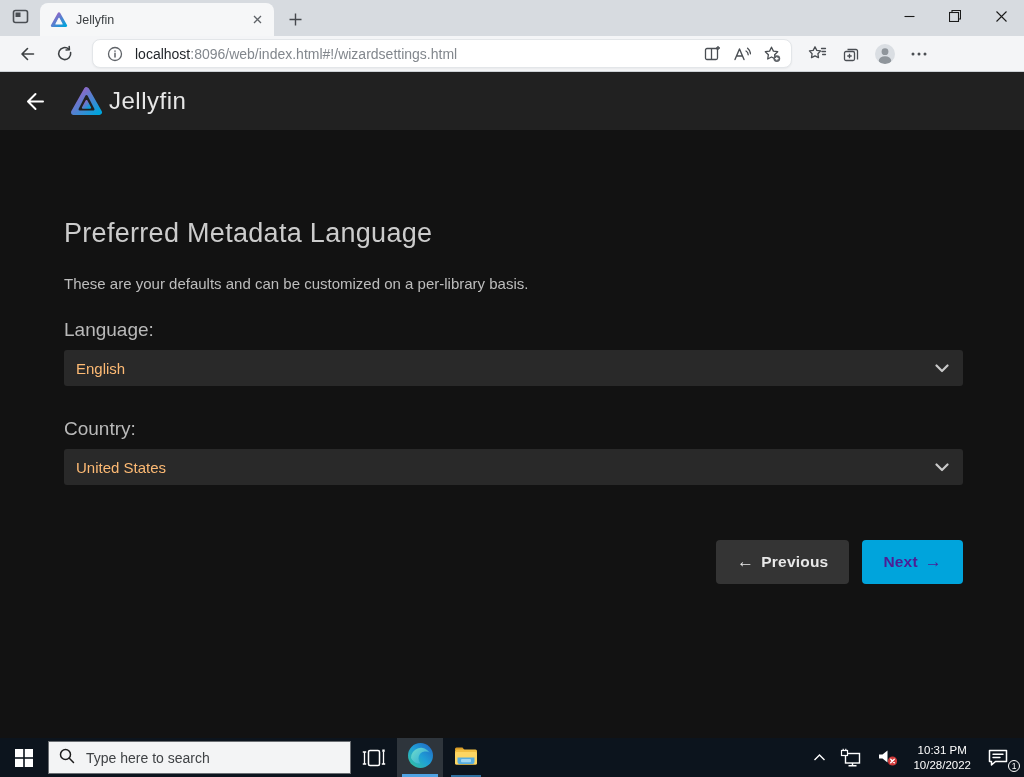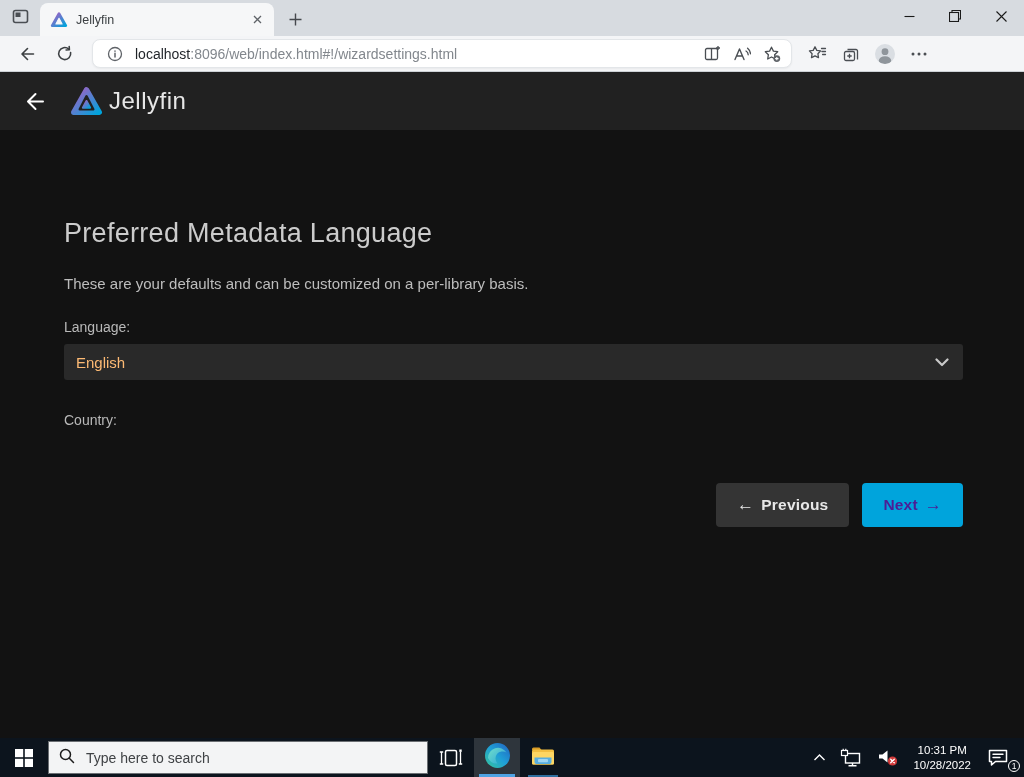--- a/index.html
+++ b/index.html
@@ -33,36 +33,36 @@
   
   .jf-header { height:58px; background:#212121; display:flex; align-items:center; padding:0 12px; flex:0 0 auto; }
   .jf-back { width:44px; height:44px; display:flex; align-items:center; justify-content:center; border-radius:50%; }
   .jf-logo { width:33px; height:33px; margin:0 6px 0 14px; }
   .jf-brand { font-size:24px; color:#e7e7e7; font-weight:400; letter-spacing:.5px; }
   .jf-content { flex:1 1 auto; background:#121212; overflow:hidden; }
   .wizard { width:899px; margin:0 auto 0 64px; }
   .wizard h1 { margin-top:88px; font-size:27px; font-weight:400; color:#cccccc; letter-spacing:.3px; }
   .wizard .subtitle { margin-top:26px; font-size:15px; color:#bdbdbd; }
   .field { margin-top:27px; }
-  .field-label { font-size:14px; color:#b9b9b9; margin-bottom:9px; }
+  .field-label { font-size:19px; color:#b9b9b9; margin-bottom:9px; }
   .select { height:36px; background:#292929; border-radius:3px; display:flex; align-items:center; padding:0 14px 0 12px; }
   .select-value { flex:1; font-size:15px; color:#fdba74; }
   .btn-row { margin-top:55px; display:flex; justify-content:flex-end; gap:13px; }
   .btn { height:44px; border:none; border-radius:4px; font-family:"Liberation Sans",sans-serif; font-size:15.5px; font-weight:700; display:flex; align-items:center; justify-content:center; padding:0 21px; letter-spacing:.2px; }
   .btn .arrow { font-size:17px; font-weight:400; }
   .btn-prev { background:#343434; color:#e8e8e8; }
   .btn-prev .arrow { margin-right:7px; }
   .btn-next { background:#00a4dc; color:#4c1d95; }
   .btn-next .arrow { margin-left:7px; }
 
   
   .taskbar { height:39px; background:#0c141d; display:flex; align-items:stretch; flex:0 0 auto; }
   .tb-tile { width:46px; display:flex; align-items:center; justify-content:center; position:relative; }
   .tb-tile.start { width:48px; }
-  .search-box { width:380px; margin:3px 0; background:#f3f4f5; border:1px solid #6b6f73; display:flex; align-items:center; padding:0 10px; }
+  .search-box { width:303px; margin:3px 0; background:#f3f4f5; border:1px solid #6b6f73; display:flex; align-items:center; padding:0 10px; }
   .search-box .search-text { font-size:14px; color:#3f4245; margin-left:11px; }
   .tile-active { background:rgba(255,255,255,.14); }
   .underline { position:absolute; left:5px; right:5px; bottom:0; height:3px; background:#4fa3e3; }
   .underline.dim { height:2px; background:#2f6f9f; left:8px; right:8px; }
   .tray { margin-left:auto; display:flex; align-items:center; padding-right:2px; }
   .tray-btn { height:39px; display:flex; align-items:center; justify-content:center; padding:0 7px; position:relative; }
   .clock { text-align:center; color:#ffffff; font-size:11.5px; line-height:1.3; padding:0 8px; }
   .badge { position:absolute; right:2px; bottom:5px; width:12px; height:12px; border-radius:50%; background:#0c141d; border:1px solid #fff; color:#fff; font-size:8.5px; line-height:11px; text-align:center; }
 </style>
 </head>
@@ -238,20 +238,28 @@
           <span>
             <svg width="14" height="9" viewBox="0 0 14 9">
                 <path d="M1.5 1.5 L7 7 L12.5 1.5" fill="none" stroke="#c9c9c9" stroke-width="2.2" stroke-linecap="round" stroke-linejoin="round"></path>
               </svg>
           </span>
         </div>
       </div>
 
       <div class="field" style="margin-top:32px;">
         <div class="field-label">Country:</div>
+        <div class="select">
+          <span class="select-value">United States</span>
+          <span>
+            <svg width="14" height="9" viewBox="0 0 14 9">
+                <path d="M1.5 1.5 L7 7 L12.5 1.5" fill="none" stroke="#c9c9c9" stroke-width="2.2" stroke-linecap="round" stroke-linejoin="round"></path>
+              </svg>
+          </span>
+        </div>
       </div>
 
       <div class="btn-row">
         <button class="btn btn-prev">
           <span class="arrow">←</span>
           <span>Previous</span>
         </button>
         <button class="btn btn-next">
           <span>Next</span>
           <span class="arrow">→</span>

